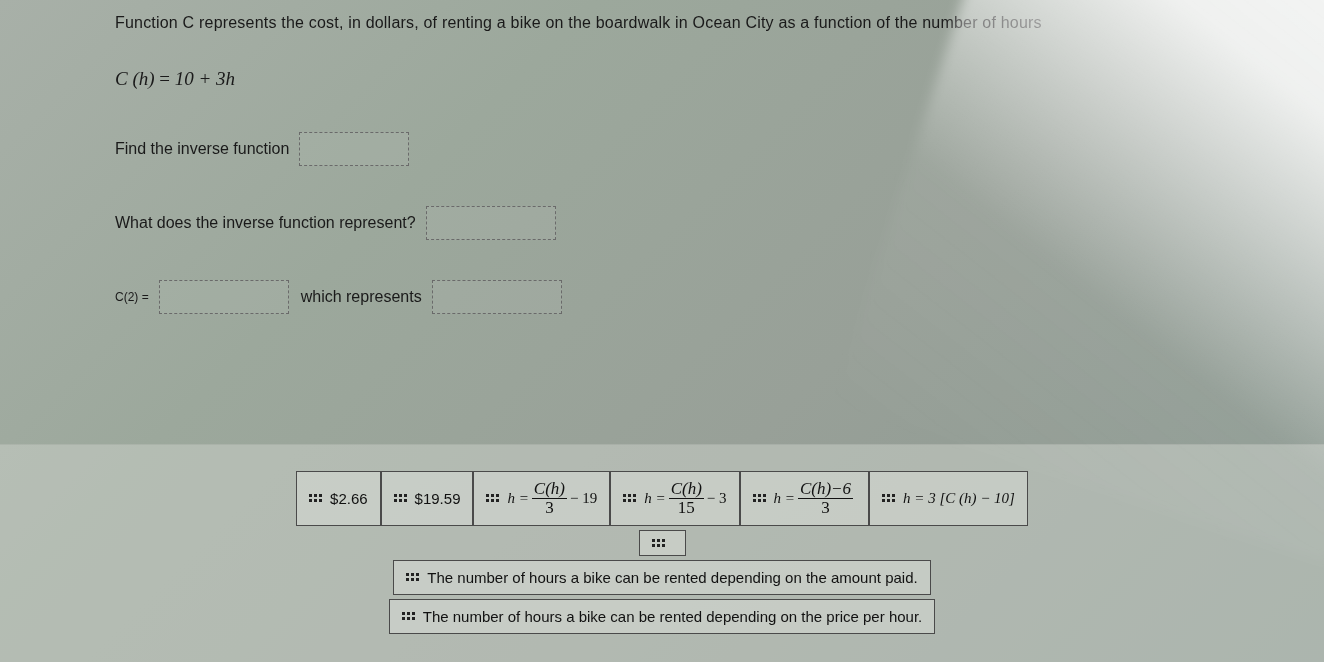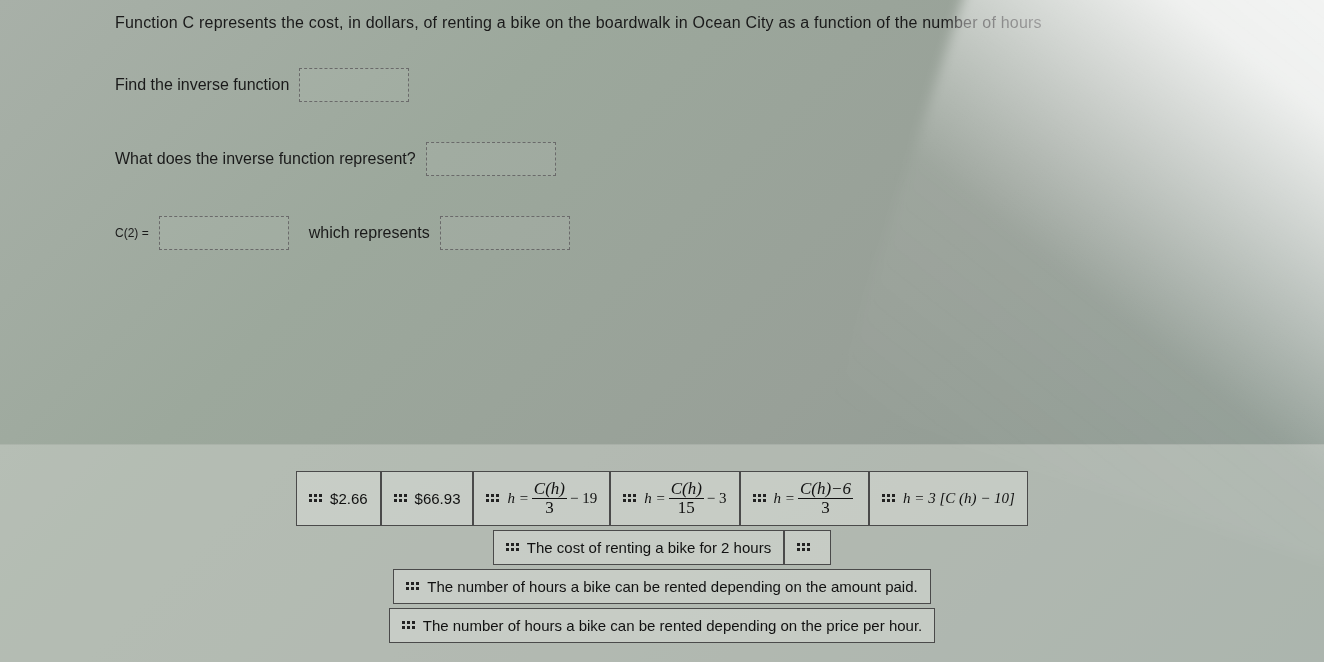--- a/index.html
+++ b/index.html
@@ -113,35 +113,38 @@
   .frac .den { padding: 0 2px; }
   .tile.text-tile { font-family: Arial, sans-serif; }
   .c2 { font-family: Arial, sans-serif; font-size:12px; }
 </style>
 </head>
 <body>
 
 <div class="content">
   <div class="intro">Function C represents the cost, in dollars, of renting a bike on the boardwalk in Ocean City as a function of the number of hours</div>
 
+  <div class="formula">
+    <span>C (h)</span><span class="up"> = </span><span>10 + 3h</span>
+  </div>
 
   <div class="row">
     <span class="label">Find the inverse function</span>
     <span class="dropzone"></span>
   </div>
 
   <div class="row">
     <span class="label">What does the inverse function represent?</span>
     <span class="dropzone wide"></span>
   </div>
 
   <div class="row" style="margin-bottom:0;">
     <span class="label c2">C(2) =</span>
     <span class="dropzone wide"></span>
-    <span class="label" style="margin-left:16px;text-align:center;">which represents</span>
+    <span class="label" style="margin-left:8px;text-align:center;">which represents</span>
     <span class="dropzone wide"></span>
   </div>
 </div>
 
 <div class="answer-bank">
 
   <div class="bank-row">
     <div class="tile">
       <span class="handle">
           <span class="handle-row">
@@ -163,21 +166,21 @@
             <span class="dot"></span>
             <span class="dot"></span>
             <span class="dot"></span>
           </span>
           <span class="handle-row">
             <span class="dot"></span>
             <span class="dot"></span>
             <span class="dot"></span>
           </span>
         </span>
-      <span>$66.93</span>
+      <span>$19.59</span>
     </div>
     <div class="tile">
       <span class="handle">
           <span class="handle-row">
             <span class="dot"></span>
             <span class="dot"></span>
             <span class="dot"></span>
           </span>
           <span class="handle-row">
             <span class="dot"></span>
@@ -261,35 +264,20 @@
             <span class="dot"></span>
             <span class="dot"></span>
             <span class="dot"></span>
           </span>
           <span class="handle-row">
             <span class="dot"></span>
             <span class="dot"></span>
             <span class="dot"></span>
           </span>
         </span>
-      <span>The cost of renting a bike for 2 hours</span>
-    </div>
-    <div class="tile text-tile">
-      <span class="handle">
-          <span class="handle-row">
-            <span class="dot"></span>
-            <span class="dot"></span>
-            <span class="dot"></span>
-          </span>
-          <span class="handle-row">
-            <span class="dot"></span>
-            <span class="dot"></span>
-            <span class="dot"></span>
-          </span>
-        </span>
     </div>
   </div>
 
   <div class="bank-row">
     <div class="tile text-tile">
       <span class="handle">
           <span class="handle-row">
             <span class="dot"></span>
             <span class="dot"></span>
             <span class="dot"></span>

